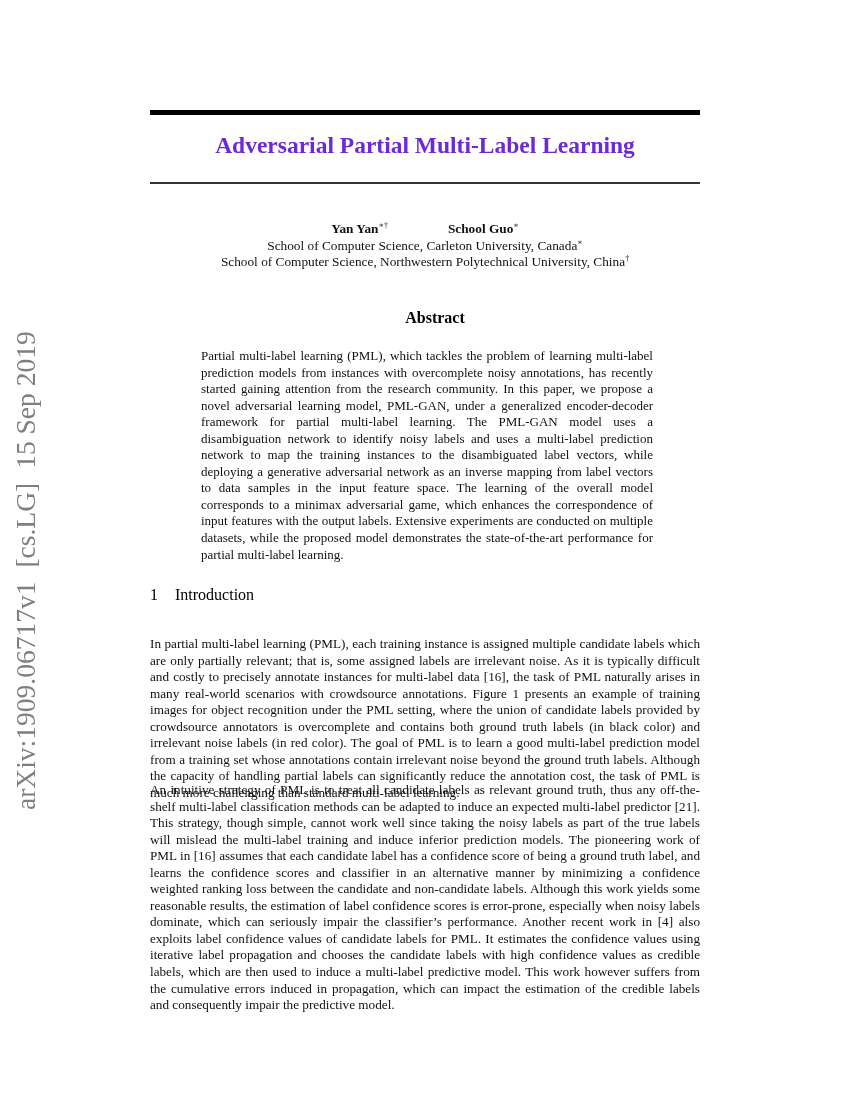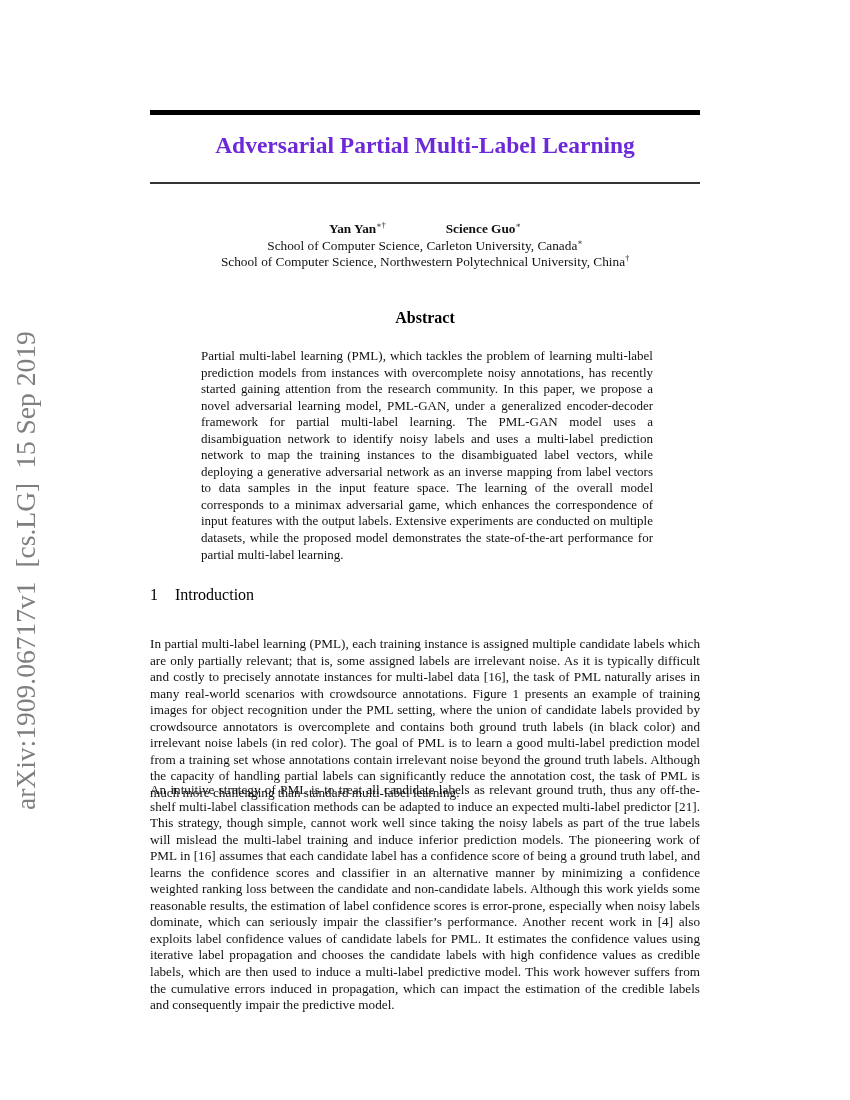--- a/index.html
+++ b/index.html
@@ -19,21 +19,21 @@
       font-weight: bold; font-size: 23.5px; letter-spacing: 0px; color: #6d28d9;
     }
     .authors {
       position: absolute; left: 150px; top: 221px; width: 550px; text-align: center;
       font-size: 13.3px; line-height: 16.5px;
     }
     .authors .names { font-weight: bold; }
     .authors .names span.gap { display: inline-block; width: 60px; }
     .authors sup { font-size: 8px; font-weight: normal; vertical-align: 5px; line-height: 0; }
     .abstract-head {
-      position: absolute; left: 150px; top: 309px; width: 550px; text-align: center;
+      position: absolute; left: 160px; top: 309px; width: 550px; text-align: center;
       font-weight: bold; font-size: 16px; color: #000;
     }
     .abstract-body {
       position: absolute; left: 201px; top: 348px; width: 452px;
       font-size: 13px; line-height: 16.55px; text-align: justify;
     }
     .section-head {
       position: absolute; left: 150px; top: 586px; font-weight: normal; font-size: 16px; color: #000;
     }
     .section-head .num { display: inline-block; width: 25px; }
@@ -55,21 +55,21 @@
 <body>
 
 <div class="arxiv"><span>arXiv:1909.06717v1</span><span class="sp"></span><span>[cs.LG]</span><span class="sp"></span><span>15 Sep 2019</span></div>
 
 <div class="rule-top"></div>
 <h1 class="title" style="margin:0">Adversarial Partial Multi-Label Learning</h1>
 <div class="rule-bottom"></div>
 
 <div class="authors">
   <div class="names">
-    <span>Yan Yan</span><sup>∗†</sup><span class="gap"></span><span>Science Guo</span><sup>∗</sup>
+    <span>Yan Yan</span><sup>∗†</sup><span class="gap"></span><span>School Guo</span><sup>∗</sup>
   </div>
   <div><span>School of Computer Science, Carleton University, Canada</span><sup>∗</sup></div>
   <div><span>School of Computer Science, Northwestern Polytechnical University, China</span><sup>†</sup></div>
 </div>
 
 <div class="abstract-head">Abstract</div>
 <div class="abstract-body">Partial multi-label learning (PML), which tackles the problem of learning multi-label prediction models from instances with overcomplete noisy annotations, has recently started gaining attention from the research community.  In this paper, we propose a novel adversarial learning model, PML-GAN, under a generalized encoder-decoder framework for partial multi-label learning. The PML-GAN model uses a disambiguation network to identify noisy labels and uses a multi-label prediction network to map the training instances to the disambiguated label vectors, while deploying a generative adversarial network as an inverse mapping from label vectors to data samples in the input feature space. The learning of the overall model corresponds to a minimax adversarial game, which enhances the correspondence of input features with the output labels.  Extensive experiments are conducted on multiple datasets, while the proposed model demonstrates the state-of-the-art performance for partial multi-label learning.</div>
 
 <div class="section-head"><span class="num">1</span><span>Introduction</span></div>
 

